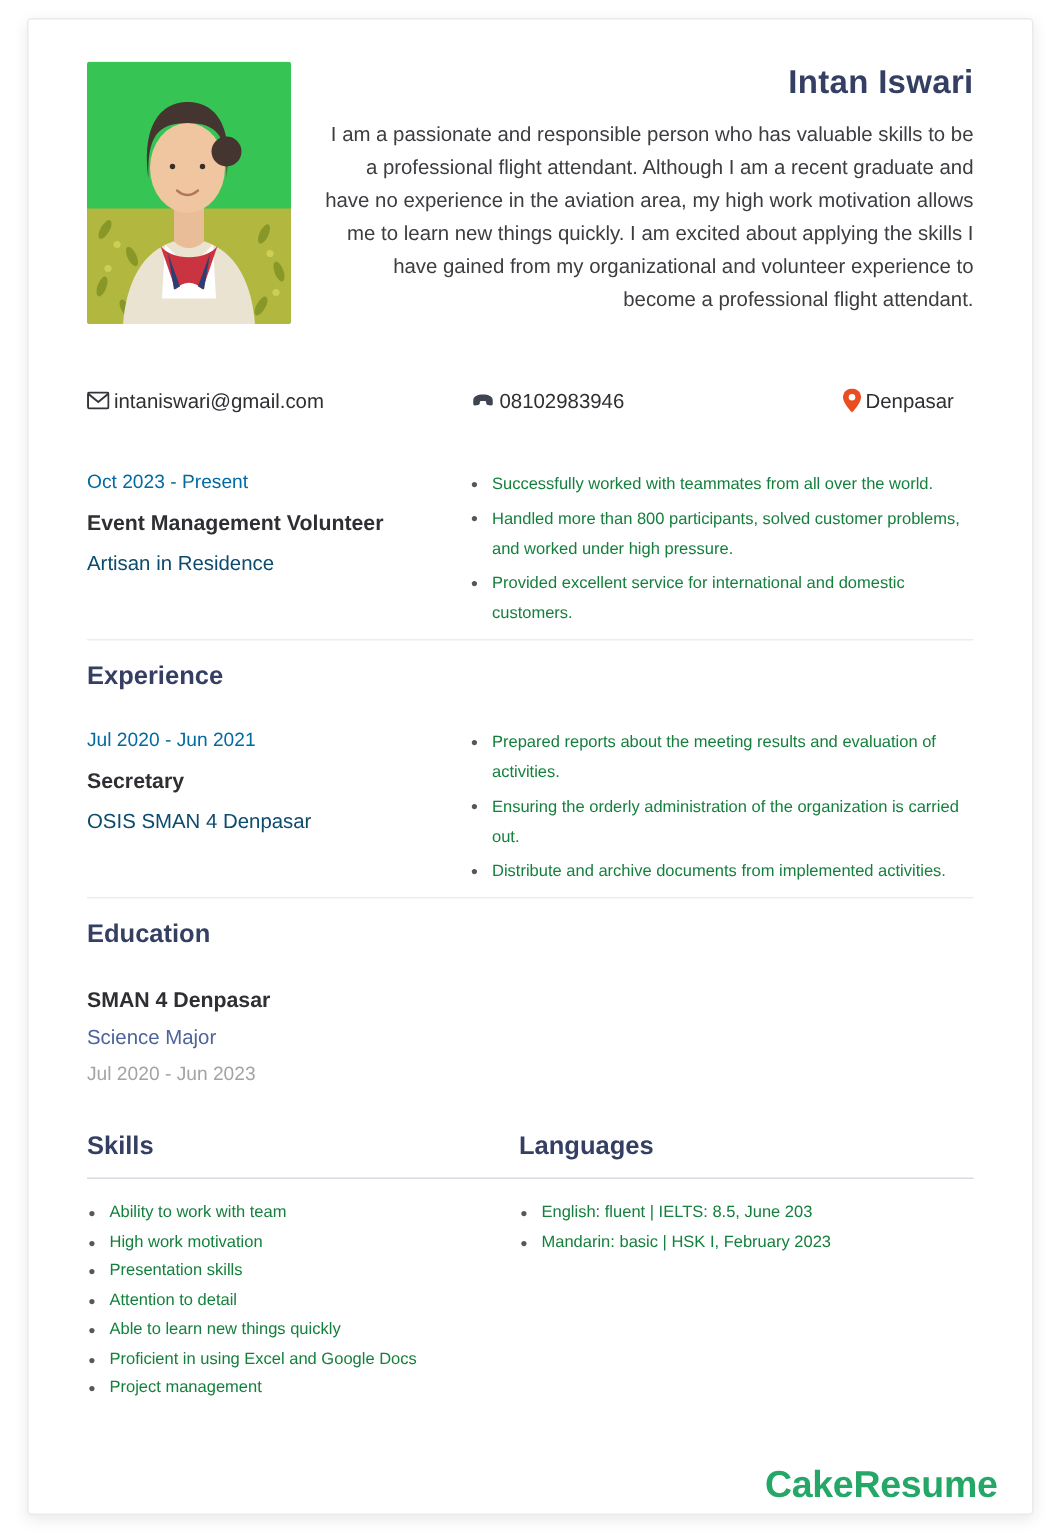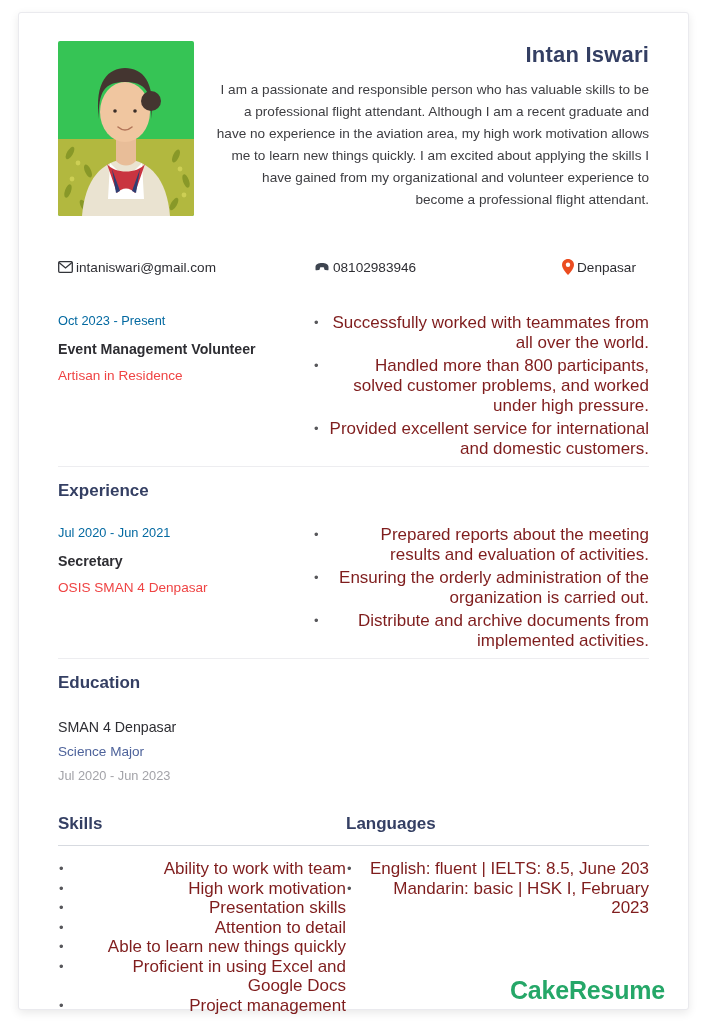--- a/index.html
+++ b/index.html
@@ -40,34 +40,34 @@
     align-items: center;
     font-size: 13.6px; color: #2e2e33;
   }
   .contact-item { display: flex; align-items: center; gap: 3px; }
   .contact-item svg { flex: none; display: block; }
   
   .entry { display: grid; grid-template-columns: 255px 1fr; margin-top: 38px; }
   .entry.second { margin-top: 24px; }
   .period { font-size: 12.8px; color: #0369a1; }
   .entry-title { font-size: 14.2px; font-weight: bold; color: #2e2e33; margin-top: 13px; }
-  .entry-org { font-size: 13.6px; color: #ef4444; margin-top: 11px; }
+  .entry-org { font-size: 13.6px; color: #0c4a6e; margin-top: 11px; }
   ul.bullets { margin: 0; padding: 0; list-style: none;
-    font-size: 17px; line-height: 20px; color: #7f1d1d; text-align: right; }
+    font-size: 11px; line-height: 20px; color: #15803d; }
   ul.bullets li { position: relative; padding-left: 15px; margin-bottom: 3px; }
   ul.bullets li::before {
     content: "\2022"; position: absolute; left: 1px; top: 0;
     color: #57575b; font-size: 13px;
   }
   .section-rule { border: 0; border-top: 1px solid #ededf0; margin: 4px 0 0 0; }
   .section-heading {
     font-size: 17px; font-weight: bold; color: #343f63; margin-top: 14px;
   }
   
-  .edu-school { font-size: 14.2px; font-weight: normal; color: #2e2e33; margin-top: 26px; }
+  .edu-school { font-size: 14.2px; font-weight: bold; color: #2e2e33; margin-top: 26px; }
   .edu-major { font-size: 13.6px; color: #4e639b; margin-top: 9px; }
   .edu-period { font-size: 12.8px; color: #a3a3a8; margin-top: 9px; }
   
   .bottom { display: grid; grid-template-columns: 288px 1fr; margin-top: 31px; }
   .col-heading {
     font-size: 17px; font-weight: bold; color: #343f63;
     padding-bottom: 11px; border-bottom: 1px solid #d7dae0;
   }
   .bottom ul.bullets { margin-top: 13px; line-height: 19.5px; }
   .bottom ul.bullets li { margin-bottom: 0; }

